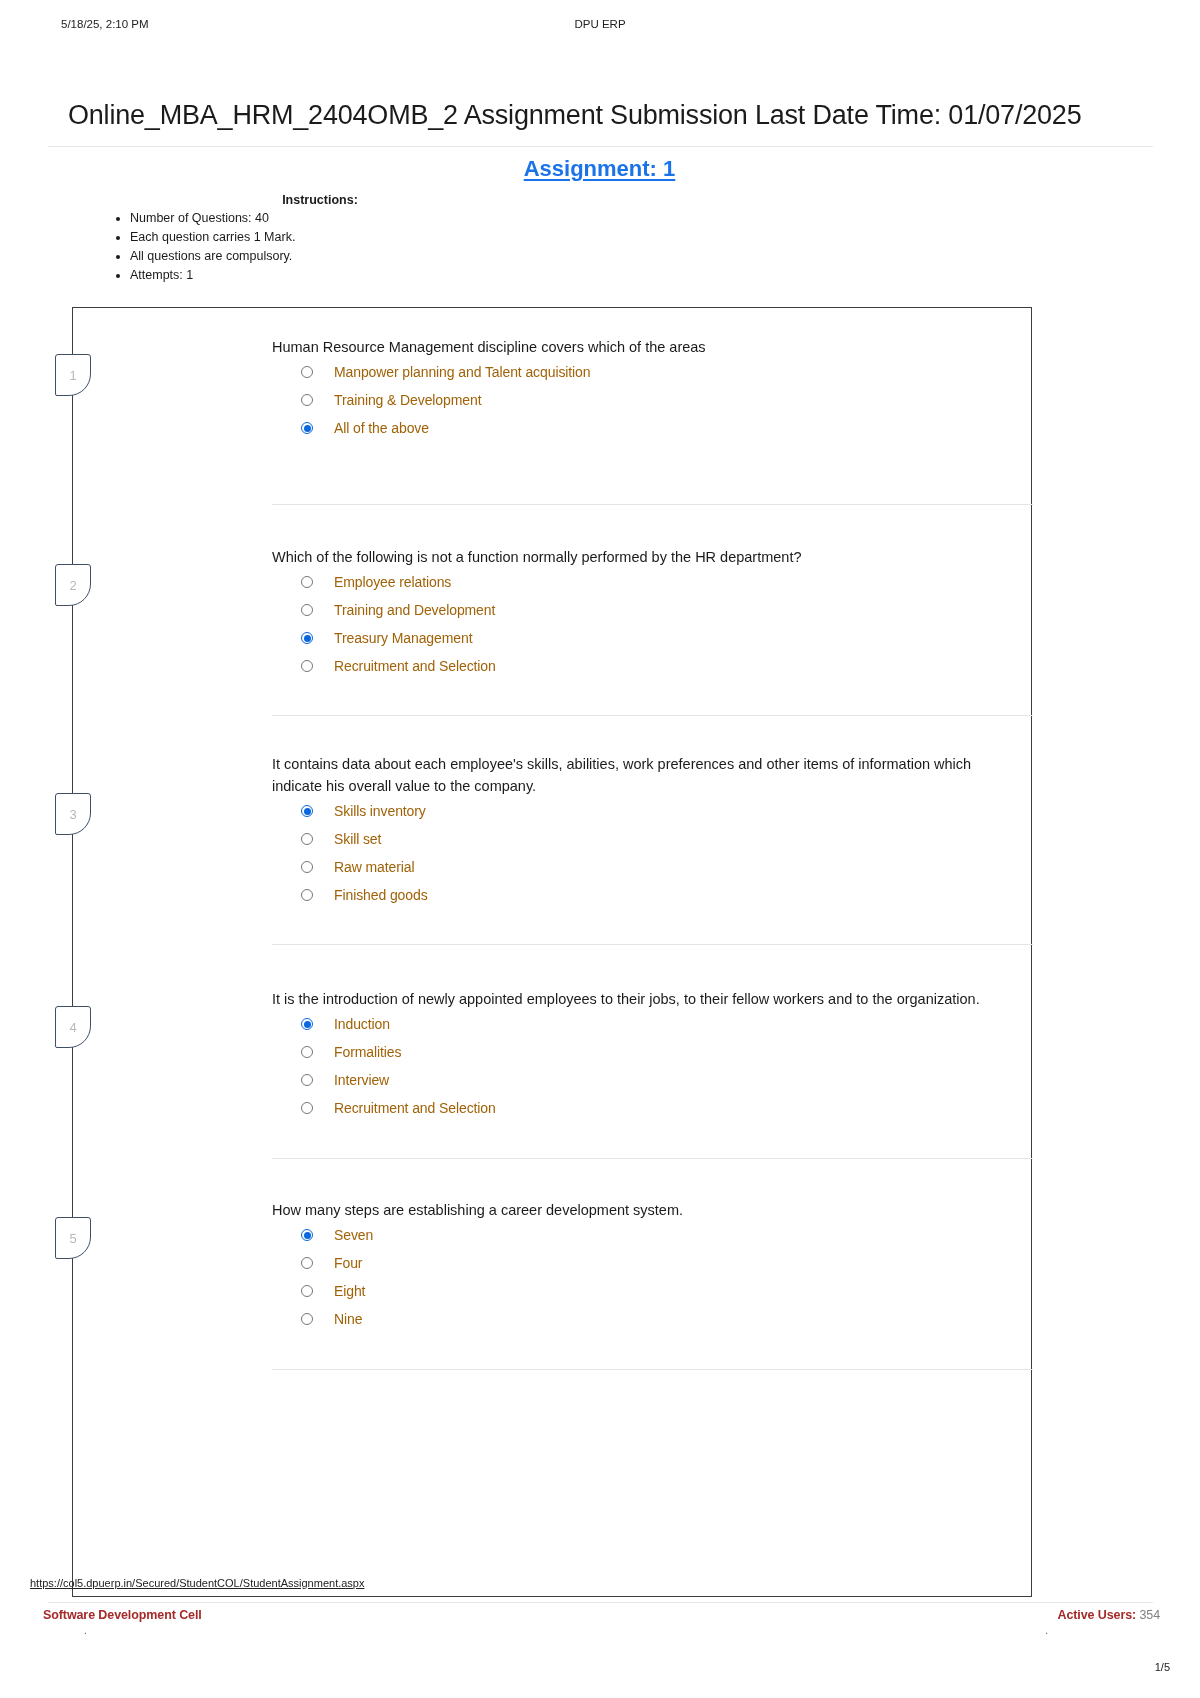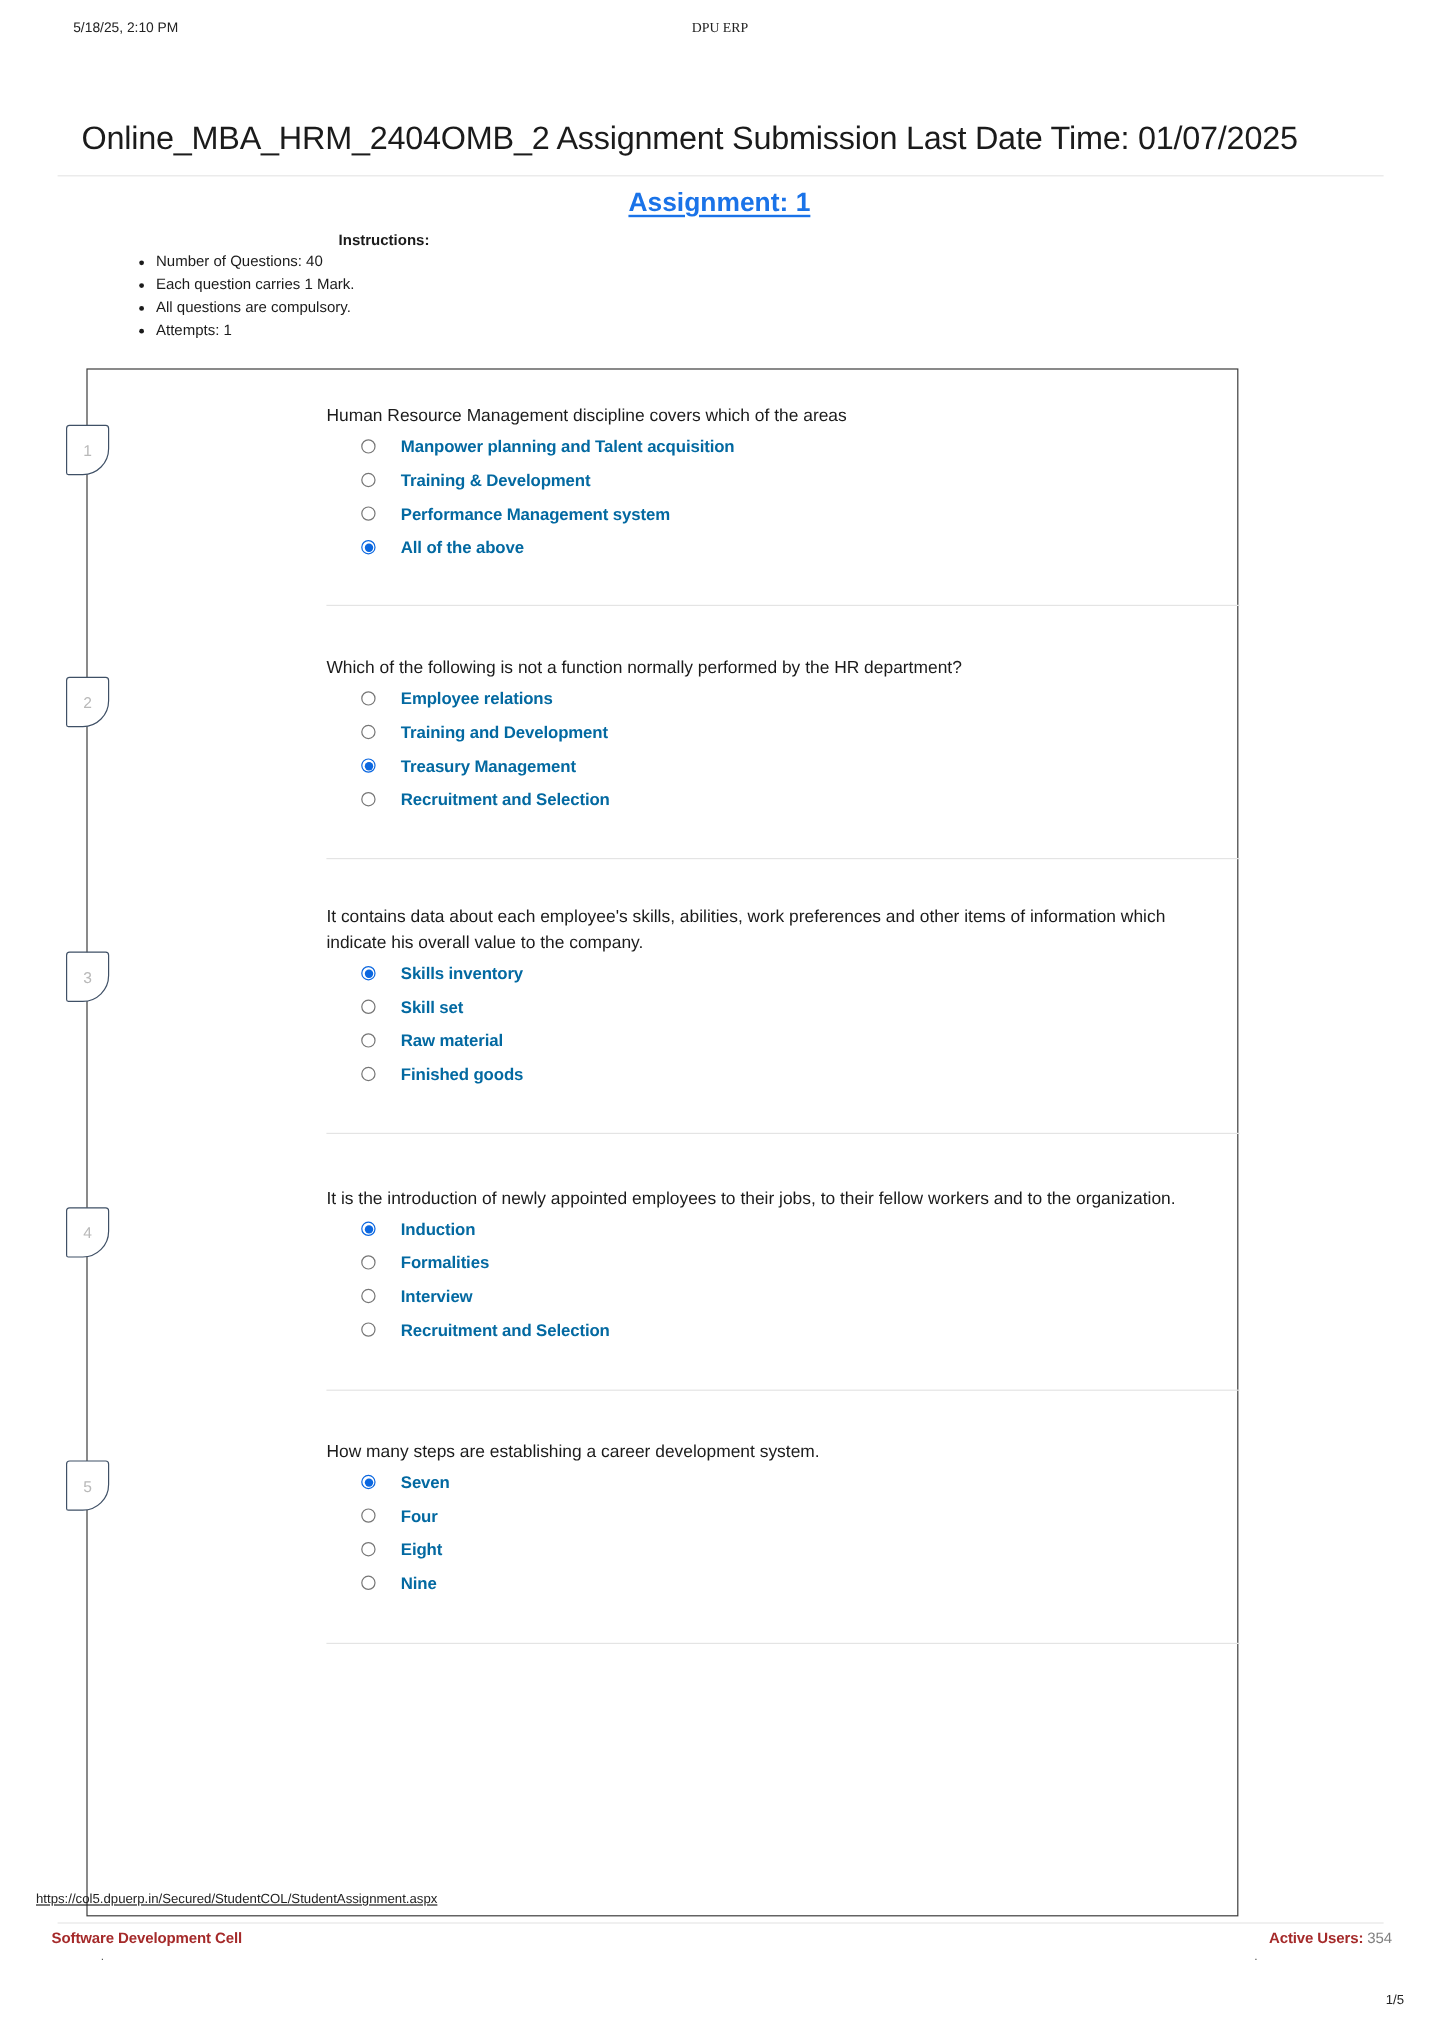--- a/index.html
+++ b/index.html
@@ -32,21 +32,20 @@
     top: 0;
     white-space: nowrap;
     margin-left: 33px;
   }
   .print-header .ph-center {
     position: absolute;
     left: 0;
     top: 0;
     width: 1200px;
     text-align: center;
-    font-family: Liberation Serif, serif;
   }
 
   
   .page-wrap {
     position: absolute;
     top: 0;
     left: 0;
     width: 1200px;
   }
   .doc-title {
@@ -183,22 +182,22 @@
     top: 50%;
     width: 7px;
     height: 7px;
     margin-left: -3.5px;
     margin-top: -3.5px;
     border-radius: 50%;
     background: #0b67e0;
   }
   .opt-label {
     font-size: 14px;
-    font-weight: 700;
-    color: #0369a1;
+    font-weight: 400;
+    color: #a16207;
     margin-left: 21px;
     letter-spacing: -0.1px;
   }
   .q-sep {
     position: absolute;
     left: 199px;
     width: 761px;
     height: 1px;
     background: #e4e4e4;
   }
@@ -300,24 +299,20 @@
         <div class="q-text">Human Resource Management discipline covers which of the areas</div>
         <div class="opt">
           <span class="radio"></span>
           <span class="opt-label">Manpower planning and Talent acquisition</span>
         </div>
         <div class="opt">
           <span class="radio"></span>
           <span class="opt-label">Training &amp; Development</span>
         </div>
         <div class="opt">
-          <span class="radio"></span>
-          <span class="opt-label">Performance Management system</span>
-        </div>
-        <div class="opt">
           <span class="radio checked"></span>
           <span class="opt-label">All of the above</span>
         </div>
       </div>
     </div>
     <div class="q-sep" style="top:196px;"></div>
 
     <div class="question" style="top:238px;">
       <div class="q-num" style="top:18px;">2</div>
       <div class="q-body">

